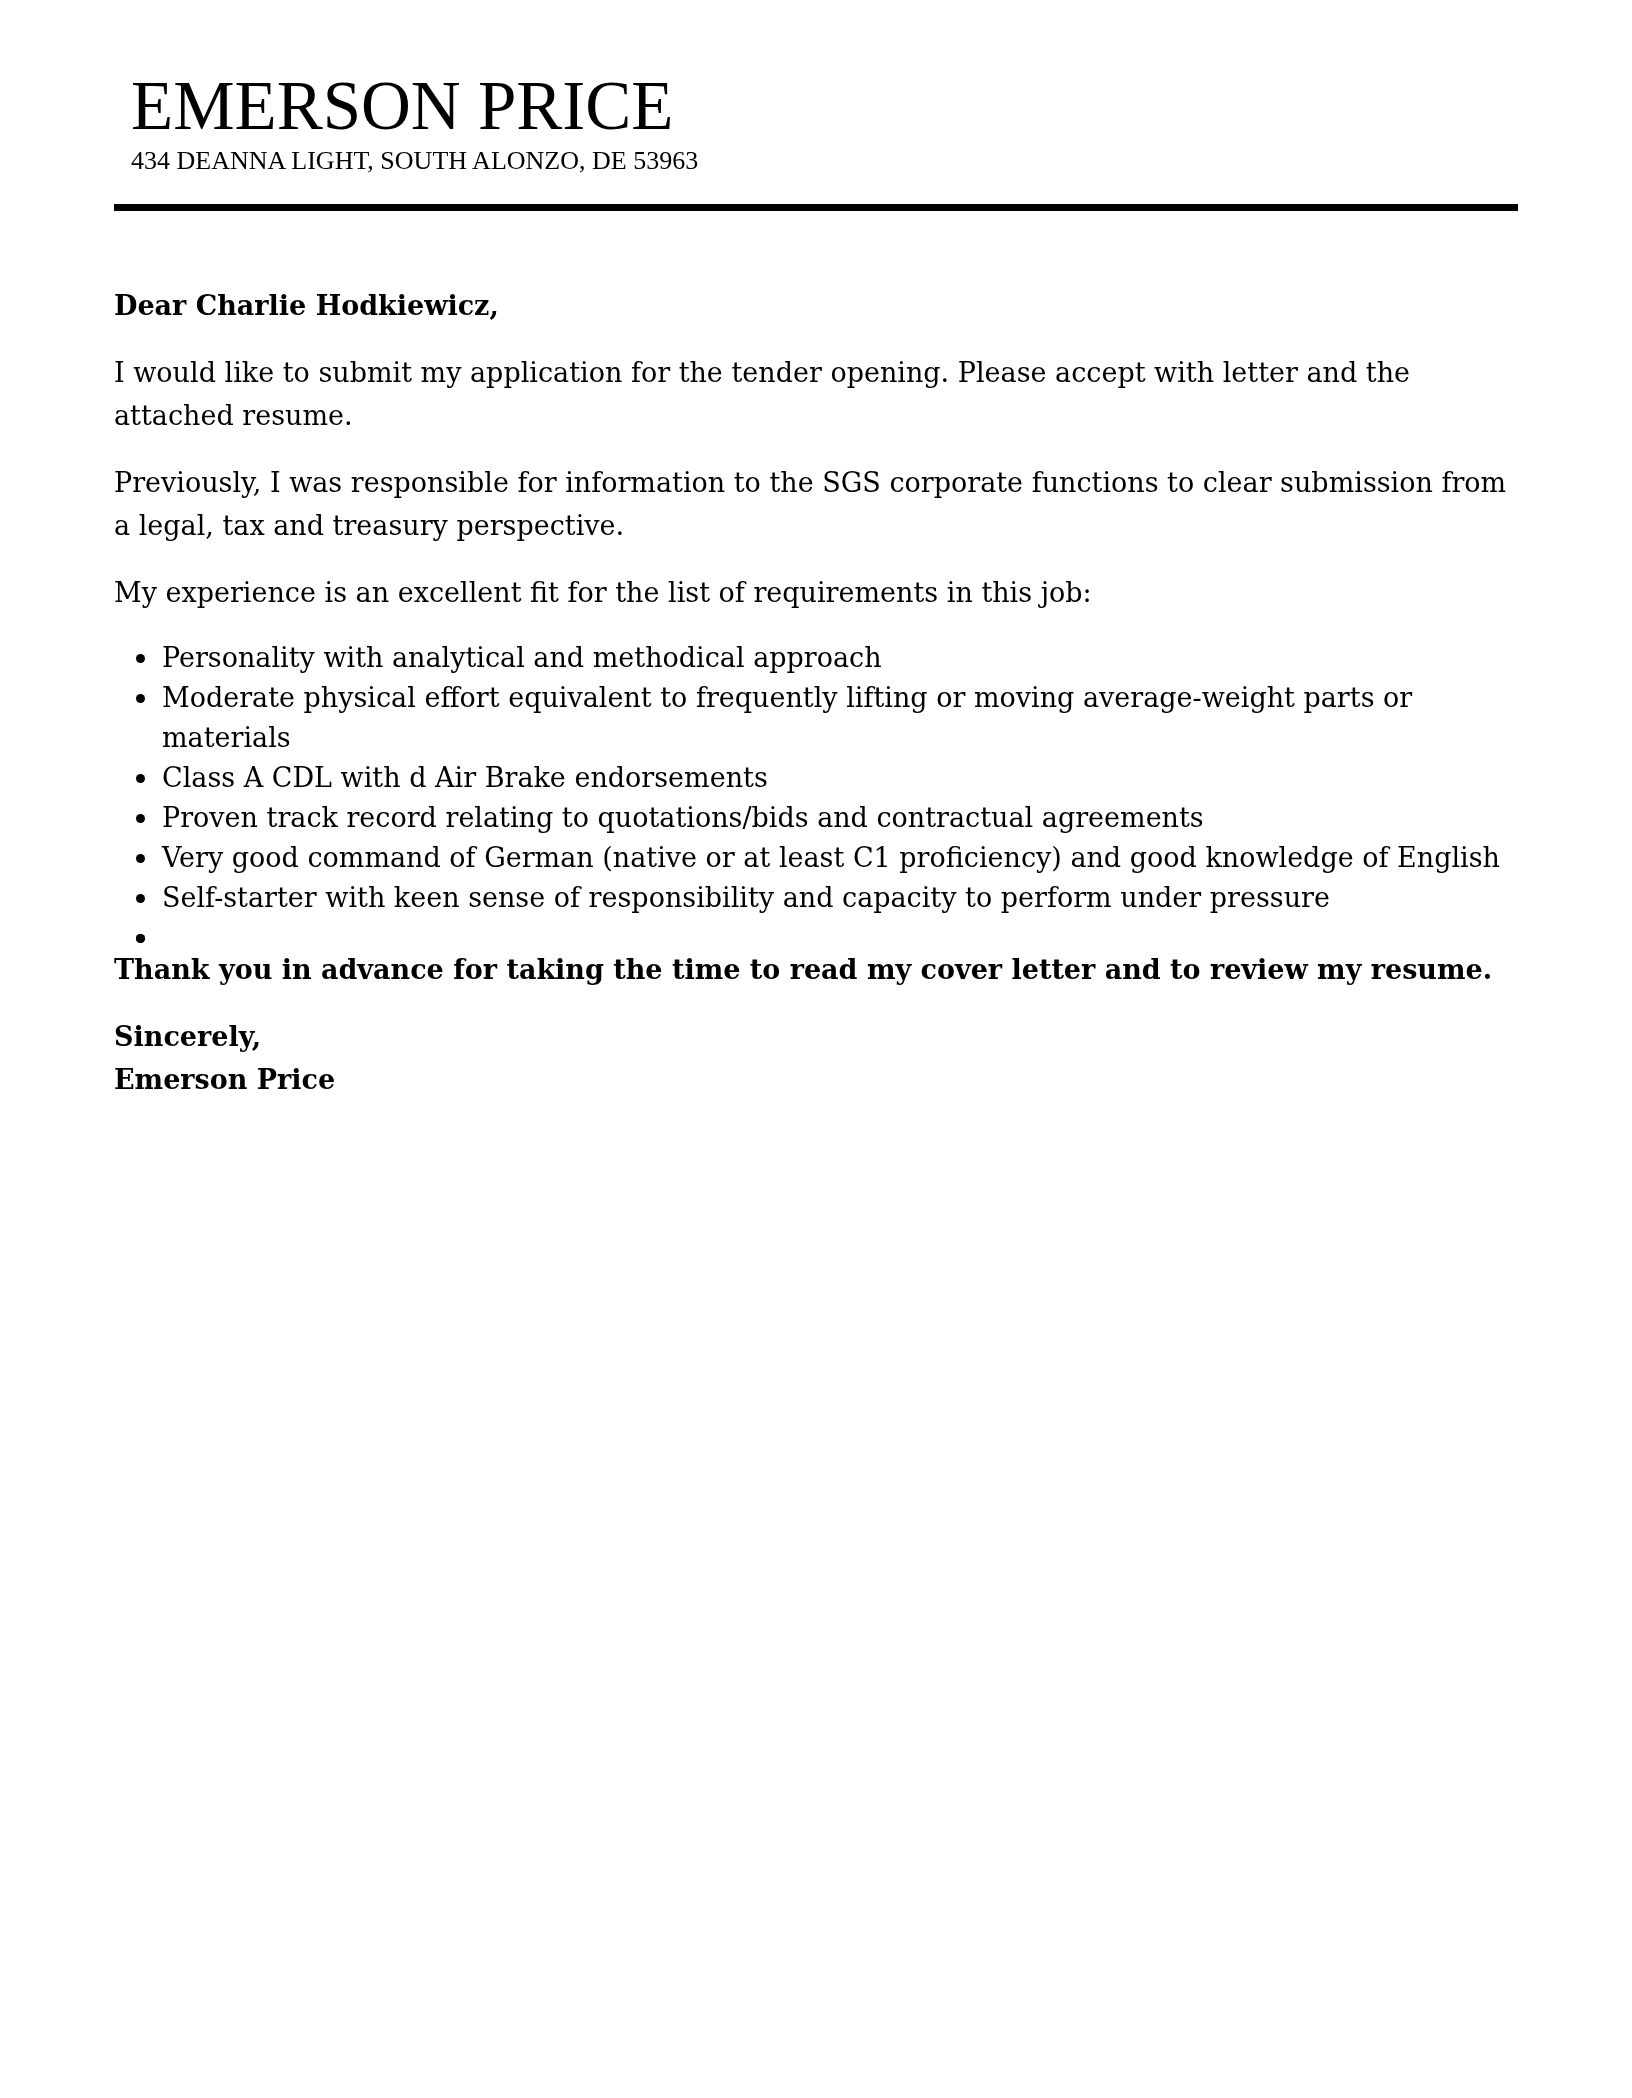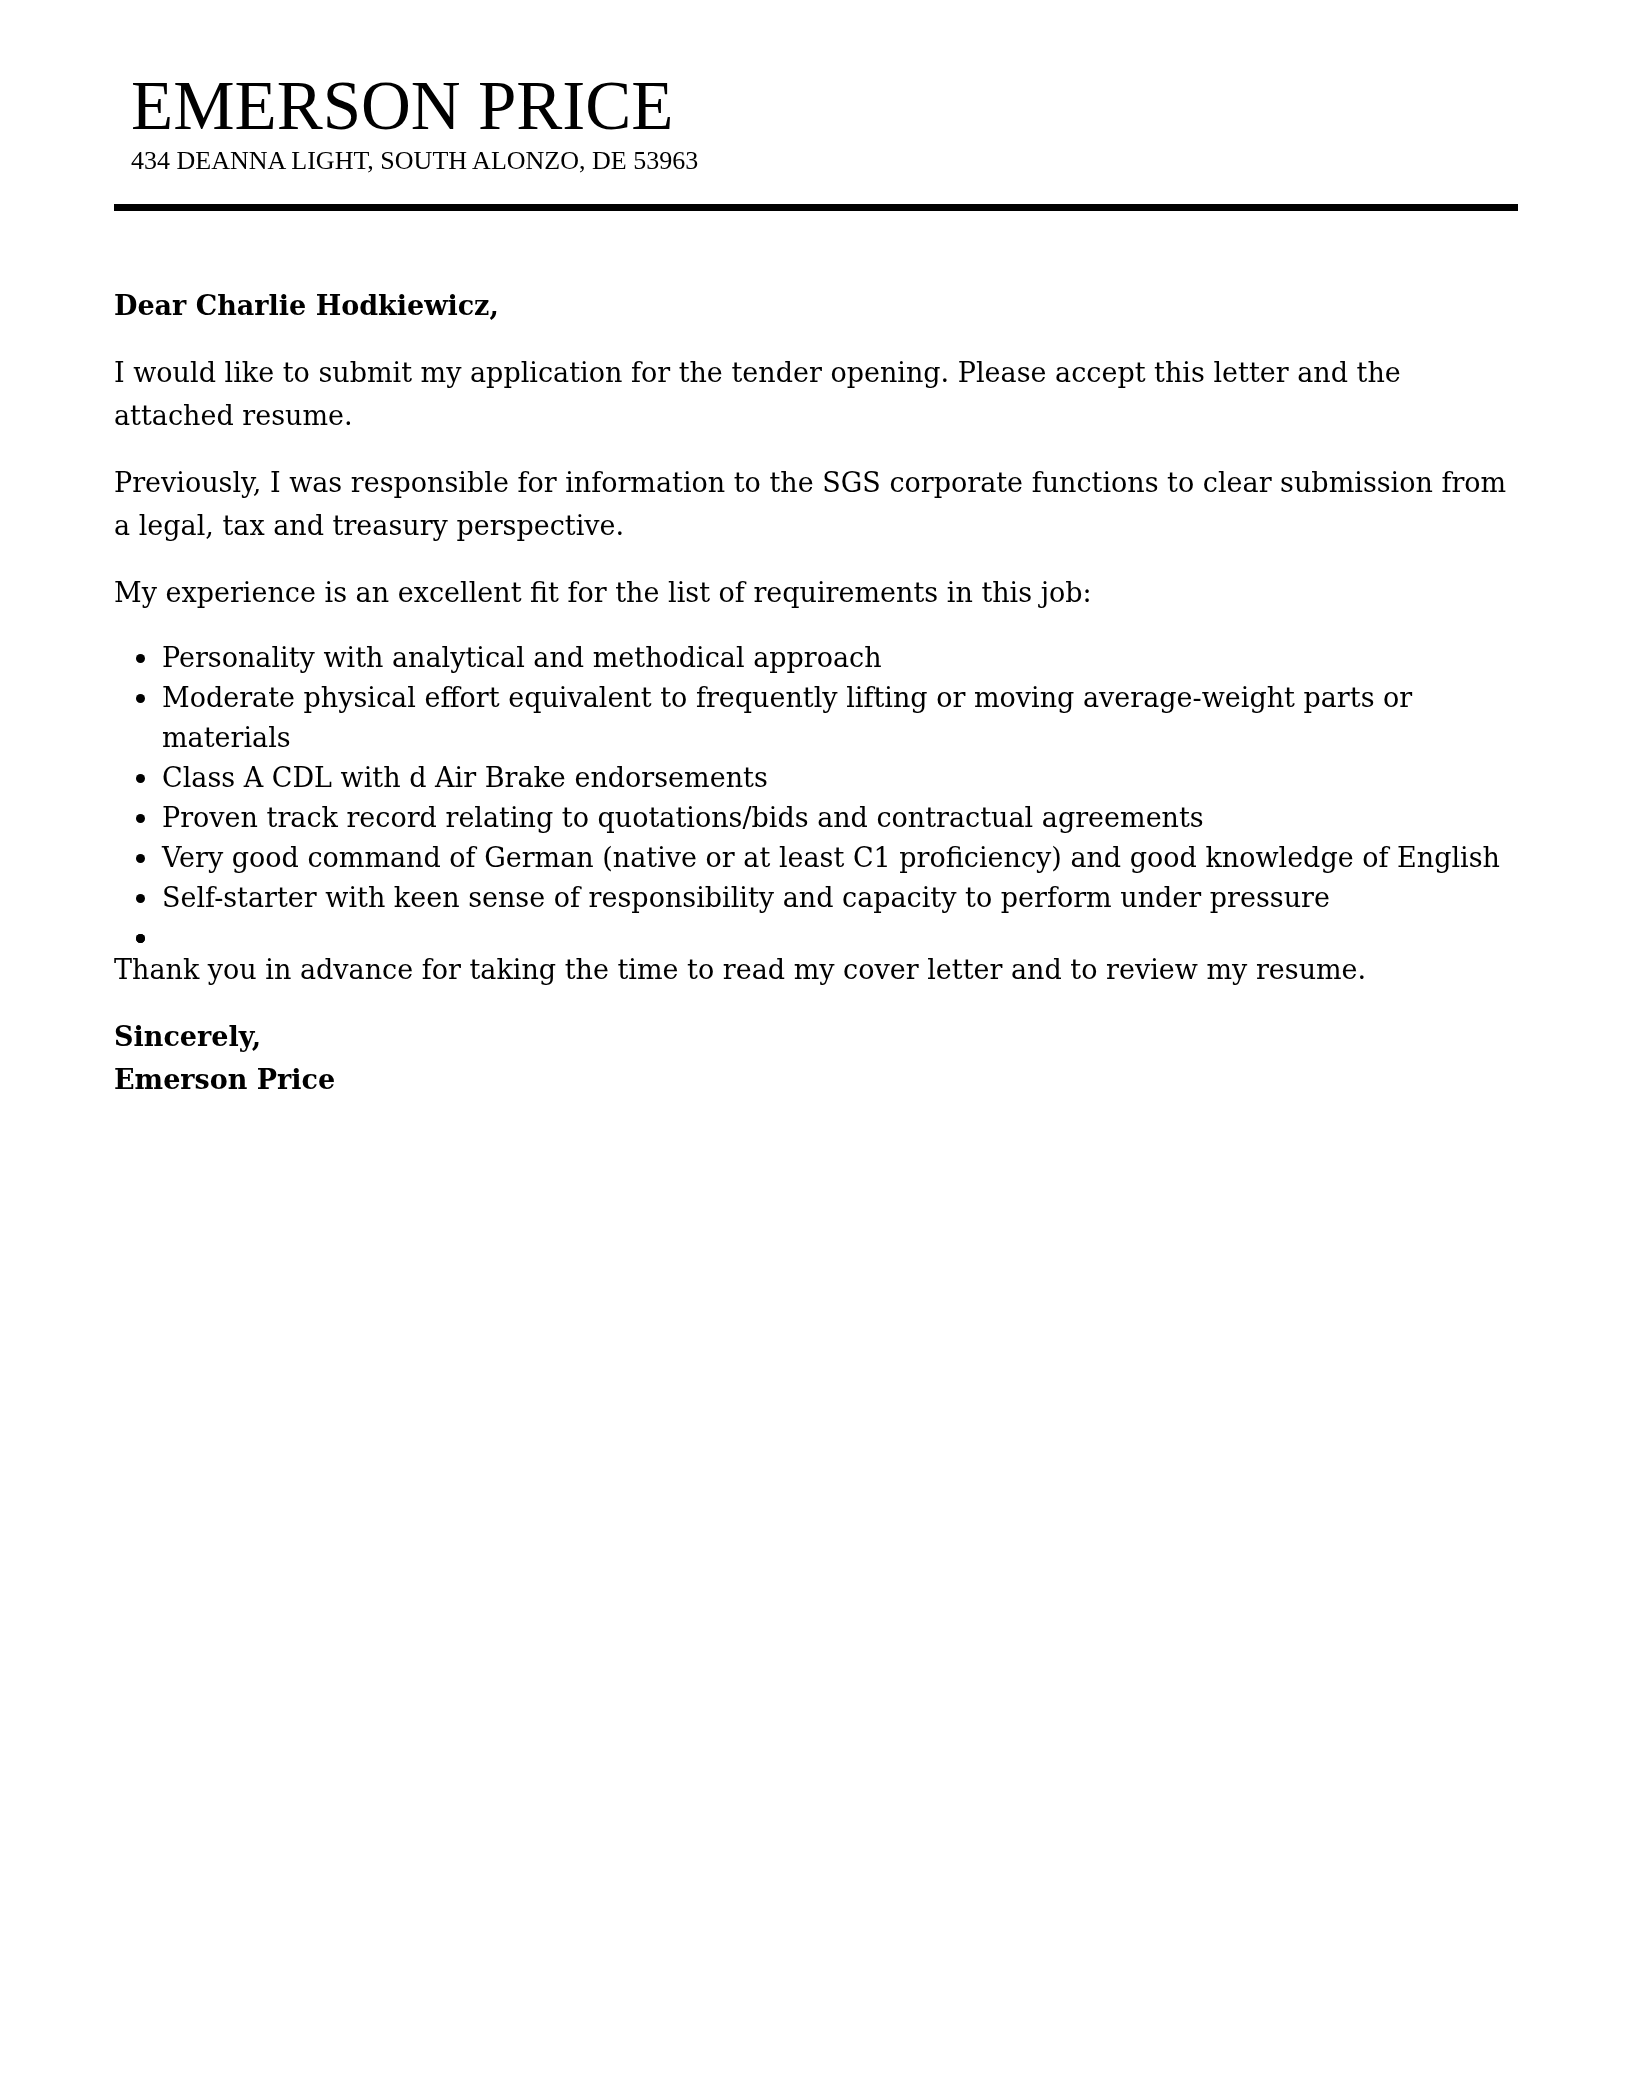--- a/index.html
+++ b/index.html
@@ -77,42 +77,42 @@
   .reqs li .bullet {
     position: absolute;
     left: 22px;
     top: 16px;
     width: 9px;
     height: 9px;
     border-radius: 50%;
     background: #000000;
   }
   .closing-bold {
-    font-weight: normal;
+    font-weight: bold;
     margin-top: 30px !important;
   }
   .signoff {
     margin: 0;
     font-weight: bold;
   }
   .signoff span { display: block; }
 </style>
 </head>
 <body>
 
 <div class="page">
   <div class="header">
     <h1 class="name">EMERSON PRICE</h1>
     <div class="address">434 DEANNA LIGHT, SOUTH ALONZO, DE 53963</div>
   </div>
   <div class="rule"></div>
 
   <div class="body">
     <p class="greeting">Dear Charlie Hodkiewicz,</p>
-    <p>I would like to submit my application for the tender opening. Please accept this letter and the attached resume.</p>
+    <p>I would like to submit my application for the tender opening. Please accept with letter and the attached resume.</p>
     <p>Previously, I was responsible for information to the SGS corporate functions to clear submission from a legal, tax and treasury perspective.</p>
     <p>My experience is an excellent fit for the list of requirements in this job:</p>
 
     <ul class="reqs">
       <li><span class="bullet"></span><span>Personality with analytical and methodical approach</span></li>
       <li><span class="bullet"></span><span>Moderate physical effort equivalent to frequently lifting or moving average-weight parts or materials</span></li>
       <li><span class="bullet"></span><span>Class A CDL with d Air Brake endorsements</span></li>
       <li><span class="bullet"></span><span>Proven track record relating to quotations/bids and contractual agreements</span></li>
       <li><span class="bullet"></span><span>Very good command of German (native or at least C1 proficiency) and good knowledge of English</span></li>
       <li><span class="bullet"></span><span>Self-starter with keen sense of responsibility and capacity to perform under pressure</span></li>

